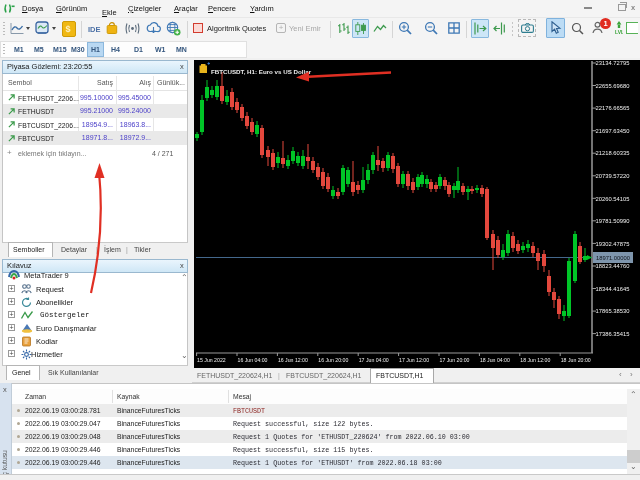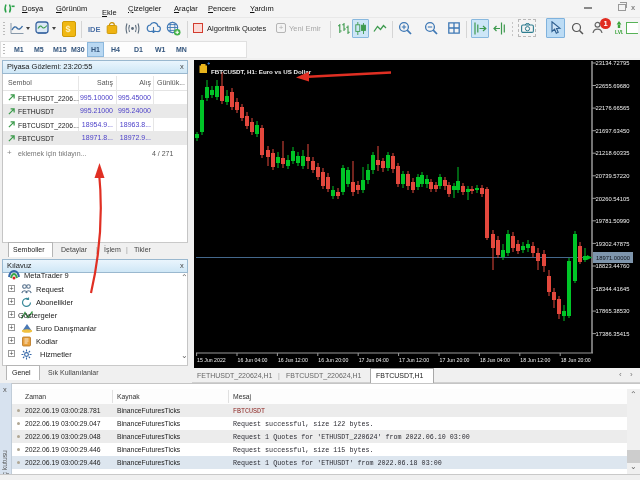--- a/index.html
+++ b/index.html
@@ -249,39 +249,39 @@
 <div class="abs treetxt" style="left:36px;top:284.5px;">Request</div>
 <div class="abs" style="left:8px;top:298px;width:7px;height:7px;border:1px solid #999;background:#fff;font-size:7px;line-height:5.5px;text-align:center;color:#444;box-sizing:border-box;">+</div>
 <svg class="abs" style="left:21px;top:297px;" width="11" height="11" viewBox="0 0 11 11">
  <path d="M9.5 5.5 a4 4 0 1 1 -2-3.5 M7.5 0.5 v2 h-2" fill="none" stroke="#3a8a9a" stroke-width="1.2"></path>
 </svg>
 <div class="abs treetxt" style="left:36px;top:297.5px;">Abonelikler</div>
 <div class="abs" style="left:8px;top:311px;width:7px;height:7px;border:1px solid #999;background:#fff;font-size:7px;line-height:5.5px;text-align:center;color:#444;box-sizing:border-box;">+</div>
 <svg class="abs" style="left:21px;top:311px;" width="12" height="9" viewBox="0 0 12 9">
  <path d="M0.5 7.5 L4 1.5 L7 6.5 L11.5 0.5" fill="none" stroke="#3a9a4a" stroke-width="1.3"></path>
 </svg>
-<div class="abs treetxt" style="left:18px;top:310.5px;">Göstergeler</div>
+<div class="abs treetxt" style="left:40px;top:310.5px;font-family:Liberation Mono, monospace;">Göstergeler</div>
 <div class="abs" style="left:8px;top:324px;width:7px;height:7px;border:1px solid #999;background:#fff;font-size:7px;line-height:5.5px;text-align:center;color:#444;box-sizing:border-box;">+</div>
 <svg class="abs" style="left:21px;top:323px;" width="12" height="11" viewBox="0 0 12 11">
  <path d="M1.5 7.5 L6 1 L10.5 7.5 Z" fill="#4a78b5"></path>
  <ellipse cx="6" cy="8" rx="5.2" ry="1.8" fill="#f0c040"></ellipse>
 </svg>
 <div class="abs treetxt" style="left:36px;top:323.5px;">Euro Danışmanlar</div>
 <div class="abs" style="left:8px;top:337px;width:7px;height:7px;border:1px solid #999;background:#fff;font-size:7px;line-height:5.5px;text-align:center;color:#444;box-sizing:border-box;">+</div>
 <svg class="abs" style="left:21px;top:336px;" width="11" height="11" viewBox="0 0 11 11">
  <rect x="1.5" y="1" width="8" height="9" rx="1" fill="#e8a03c" stroke="#b5731e" stroke-width="0.8"></rect>
  <path d="M3.5 3 h4 M3.5 5 h4 M3.5 7 h3" stroke="#fff" stroke-width="0.8"></path>
 </svg>
 <div class="abs treetxt" style="left:36px;top:336.5px;">Kodlar</div>
 <div class="abs" style="left:8px;top:350px;width:7px;height:7px;border:1px solid #999;background:#fff;font-size:7px;line-height:5.5px;text-align:center;color:#444;box-sizing:border-box;">+</div>
 <svg class="abs" style="left:21px;top:349px;" width="11" height="11" viewBox="0 0 11 11">
  <circle cx="5.5" cy="5.5" r="1.9" fill="none" stroke="#3467a8" stroke-width="1.1"></circle>
  <path d="M5.5 0.5 v1.9 M5.5 8.6 v1.9 M0.5 5.5 h1.9 M8.6 5.5 h1.9 M2 2 l1.3 1.3 M7.7 7.7 L9 9 M9 2 L7.7 3.3 M3.3 7.7 L2 9" stroke="#3467a8" stroke-width="1.1"></path>
 </svg>
-<div class="abs treetxt" style="left:40px;top:349.5px;">Hizmetler</div>
+<div class="abs treetxt" style="left:31px;top:349.5px;">Hizmetler</div>
 
 <div class="abs" style="left:2px;top:365px;width:186px;height:16px;background:#f0f0f0;border-top:1px solid #c9c9c9;"></div>
 <div class="abs" style="left:6px;top:365px;width:34px;height:15px;background:#fff;border:1px solid #b5b5b5;border-bottom:none;box-sizing:border-box;"></div>
 <div class="abs mw" style="left:12px;top:369px;">Genel</div>
 <div class="abs mw" style="left:48px;top:369px;color:#444;">Sık Kullanılanlar</div>
 
 <div class="abs" style="left:192px;top:58px;width:448px;height:310px;background:#f0f0f0;"></div>
 <svg class="abs" style="left:194px;top:60px;" width="446" height="308" viewBox="0 0 446 308">
  <rect x="0" y="0" width="446" height="308" fill="#000"></rect>
  <g transform="translate(-194,-60)">

